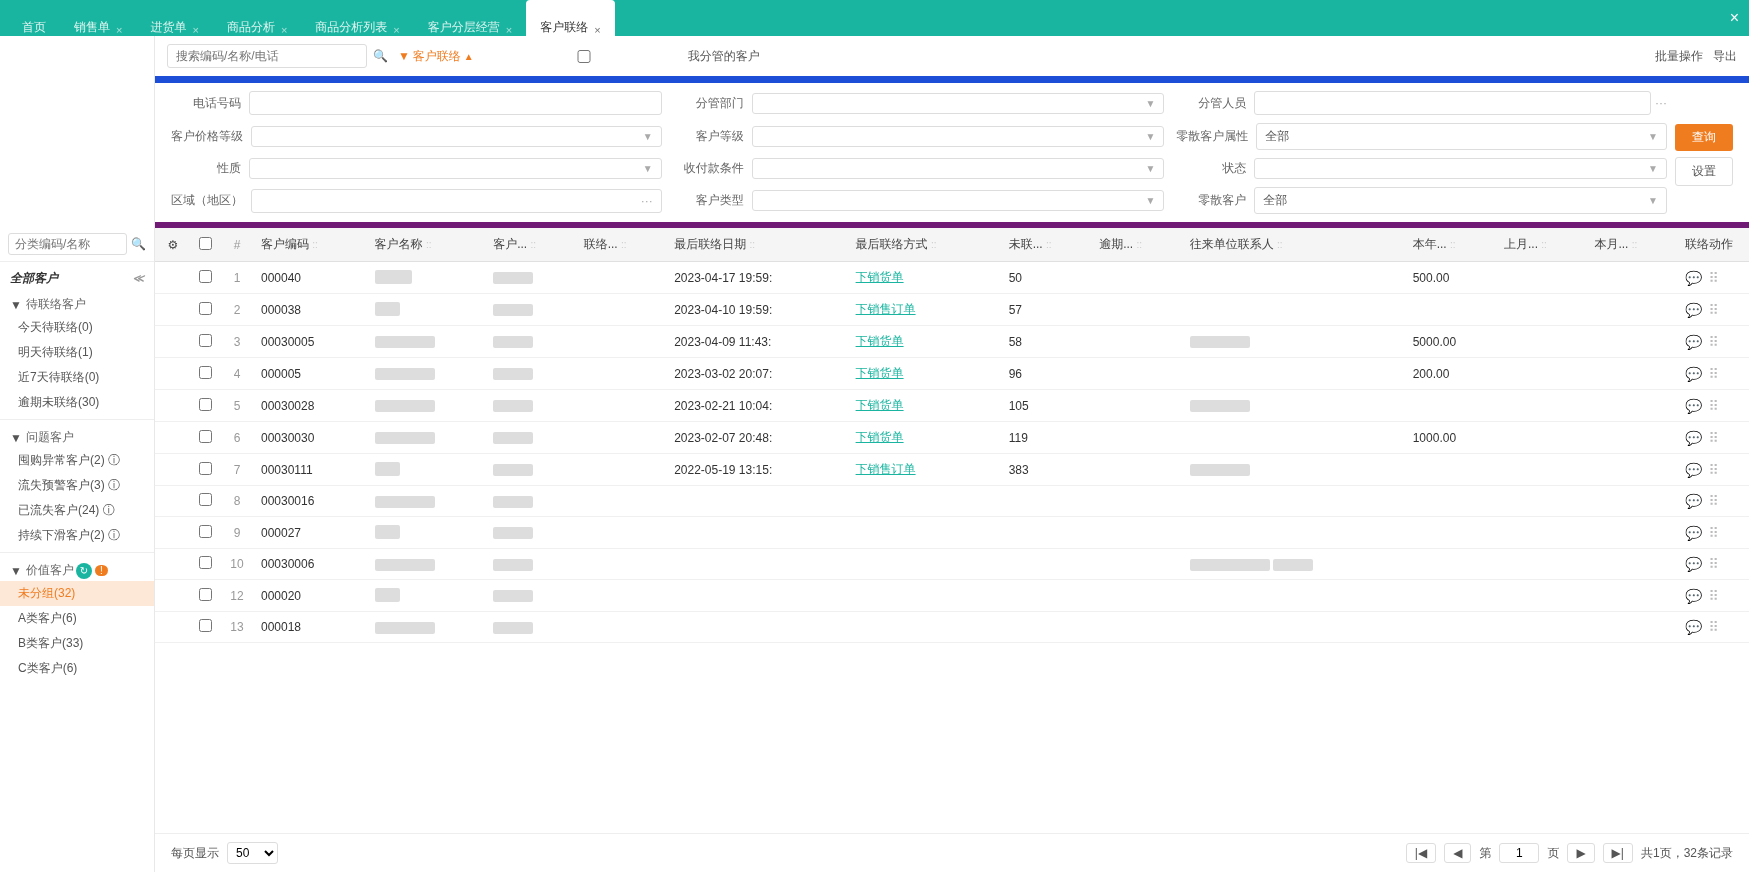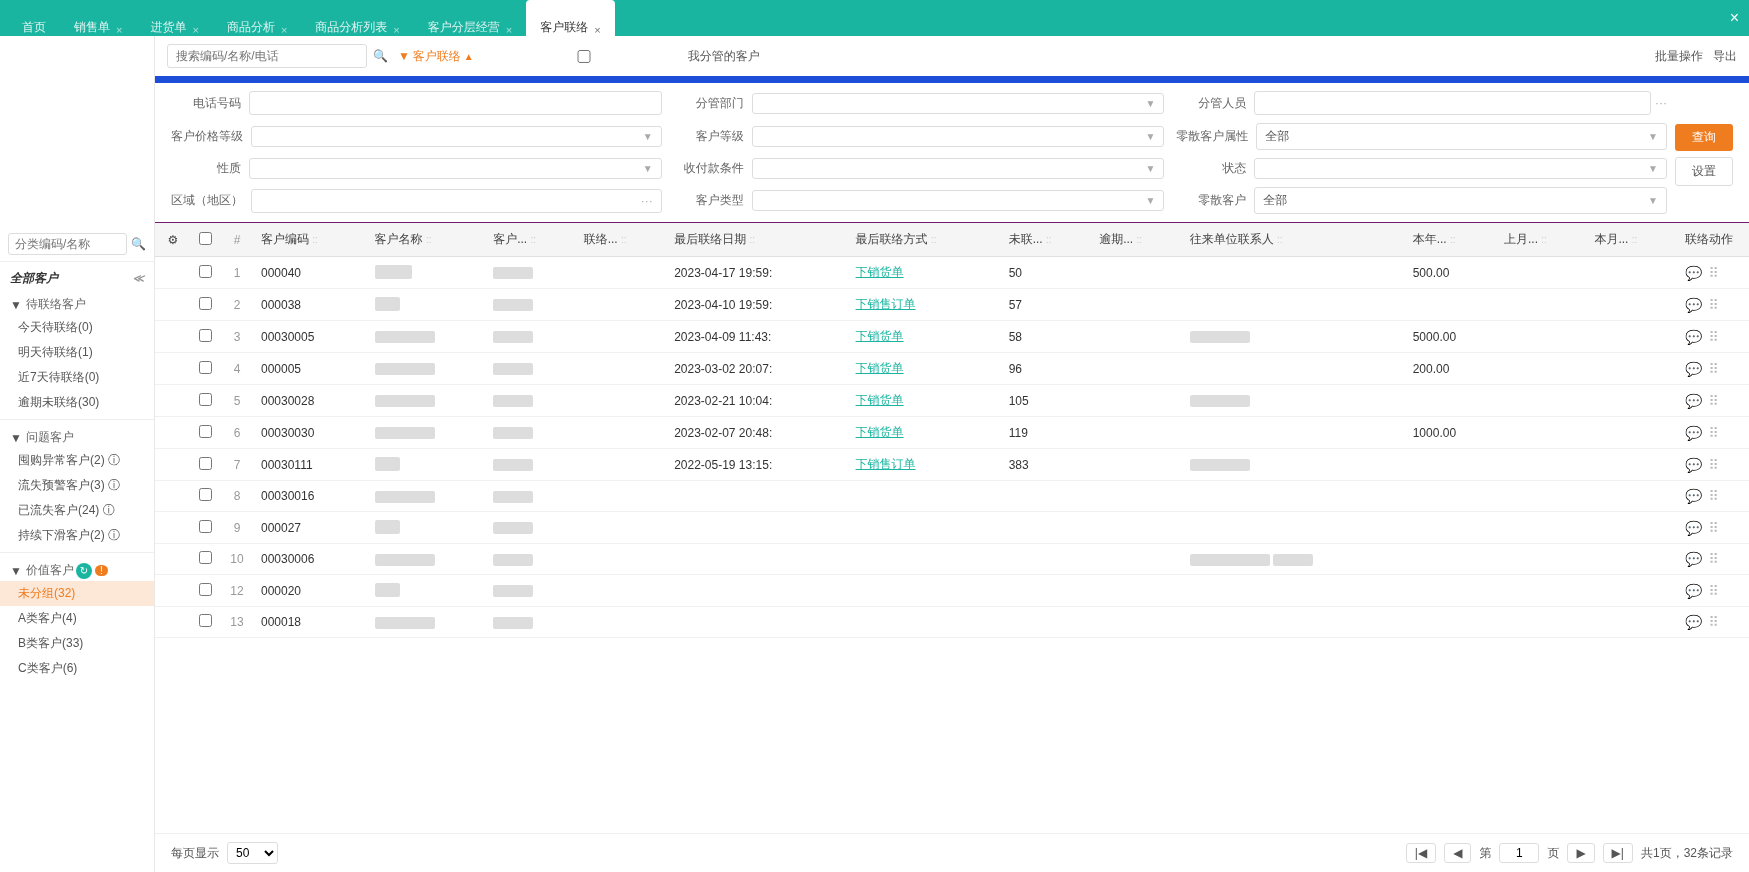--- a/index.html
+++ b/index.html
@@ -106,21 +106,21 @@
     .more-filter {
       color: #f07c20; cursor: pointer; display: flex; align-items: center; gap: 3px;
     }
     .filter-checkbox { display: flex; align-items: center; gap: 4px; color: #555; }
     .filter-right { margin-left: auto; display: flex; gap: 10px; }
     .filter-right .btn-link { color: #555; cursor: pointer; }
 
     
     .adv-filter {
       background: #fff;
-      border-bottom: 1px solid #701a75;
+      border-bottom: 6px solid #701a75;
       padding: 8px 16px;
     }
     .adv-filter-row {
       display: flex; align-items: center;
       margin-bottom: 8px; gap: 12px;
     }
     .adv-filter-row:last-child { margin-bottom: 0; }
     .filter-field {
       display: flex; align-items: center; flex: 1;
       min-width: 0;
@@ -285,21 +285,21 @@
 
     <div class="sidebar-divider"></div>
 
     <div class="sidebar-group-label">
       <span class="arrow">▼</span>
       <span>价值客户</span>
       <span class="tag-refresh">↻</span>
       <span class="orange-badge">!</span>
     </div>
     <div class="sidebar-item active">未分组(32)</div>
-    <div class="sidebar-item">A类客户(4)</div>
+    <div class="sidebar-item">A类客户(6)</div>
     <div class="sidebar-item">B类客户(33)</div>
     <div class="sidebar-item">C类客户(6)</div>
   </div>
 
   <div class="content-area">
 
     <div class="filter-bar">
       <input type="text" style="border: 1px solid rgb(221, 221, 221); border-radius: 3px; padding: 4px 8px; width: 200px; outline: none;" placeholder="搜索编码/名称/电话">
       <span class="search-btn">🔍</span>
       <span class="more-filter">

